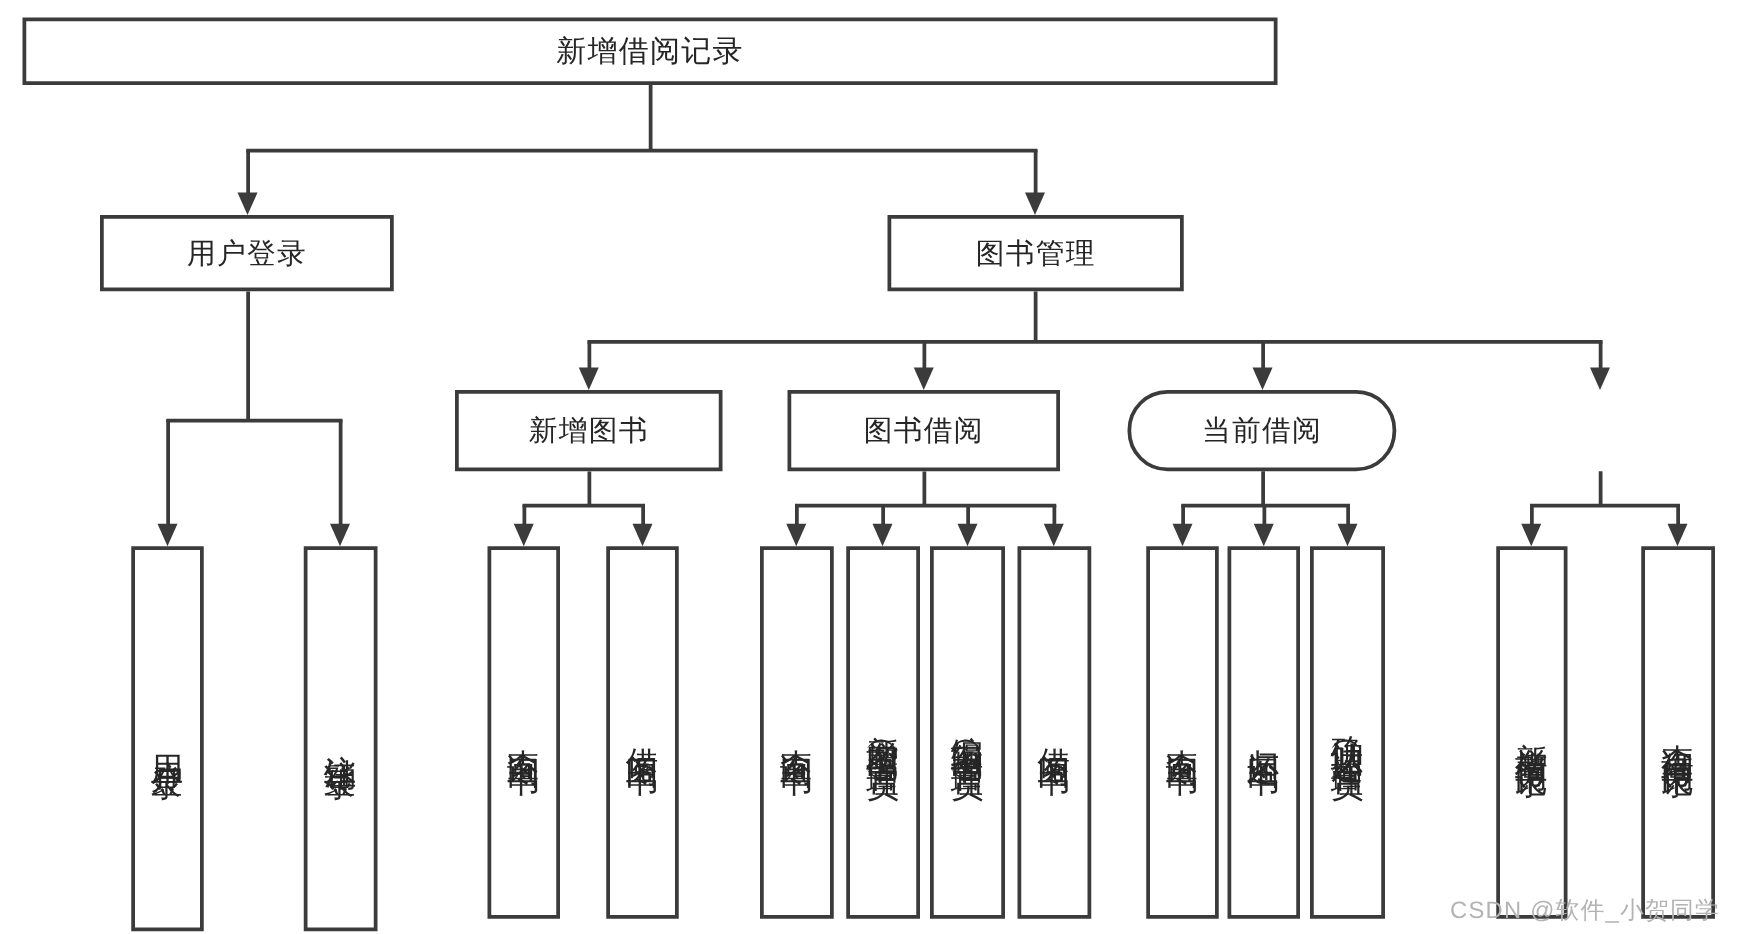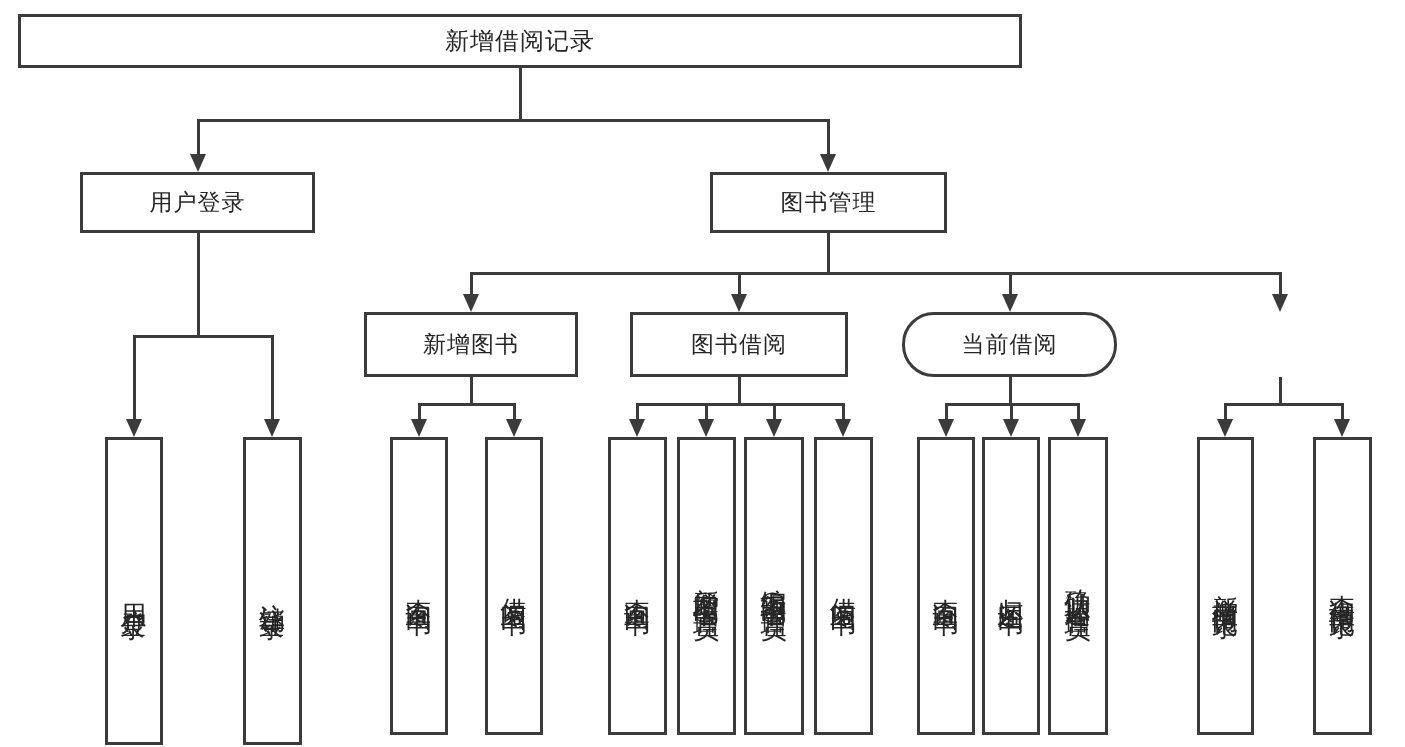--- a/index.html
+++ b/index.html
@@ -62,20 +62,21 @@
     font-size: 19px;
     letter-spacing: 1px;
     white-space: nowrap;
     z-index: 5;
   }
 </style>
 </head>
 <body>
 
 <div id="stage">
+  <div class="watermark" style="left: 1160px; top: 715px;">CSDN @软件_小贺同学</div>
 <div class="line" style="left: 518.5px; top: 68px; width: 3px; height: 52px;"></div>
     <div class="line" style="left: 196.5px; top: 118.5px; width: 633px; height: 3px;"></div>
     <div class="line" style="left: 196.5px; top: 120px; width: 3px; height: 38px;"></div>
     <div class="arrow-down" style="left: 190px; top: 154px;"></div>
     <div class="line" style="left: 826.5px; top: 120px; width: 3px; height: 38px;"></div>
     <div class="arrow-down" style="left: 820px; top: 154px;"></div>
     <div class="line" style="left: 196.5px; top: 233px; width: 3px; height: 103px;"></div>
     <div class="line" style="left: 132.5px; top: 334.5px; width: 141px; height: 3px;"></div>
     <div class="line" style="left: 132.5px; top: 336px; width: 3px; height: 87px;"></div>
     <div class="arrow-down" style="left: 126px; top: 419px;"></div>

